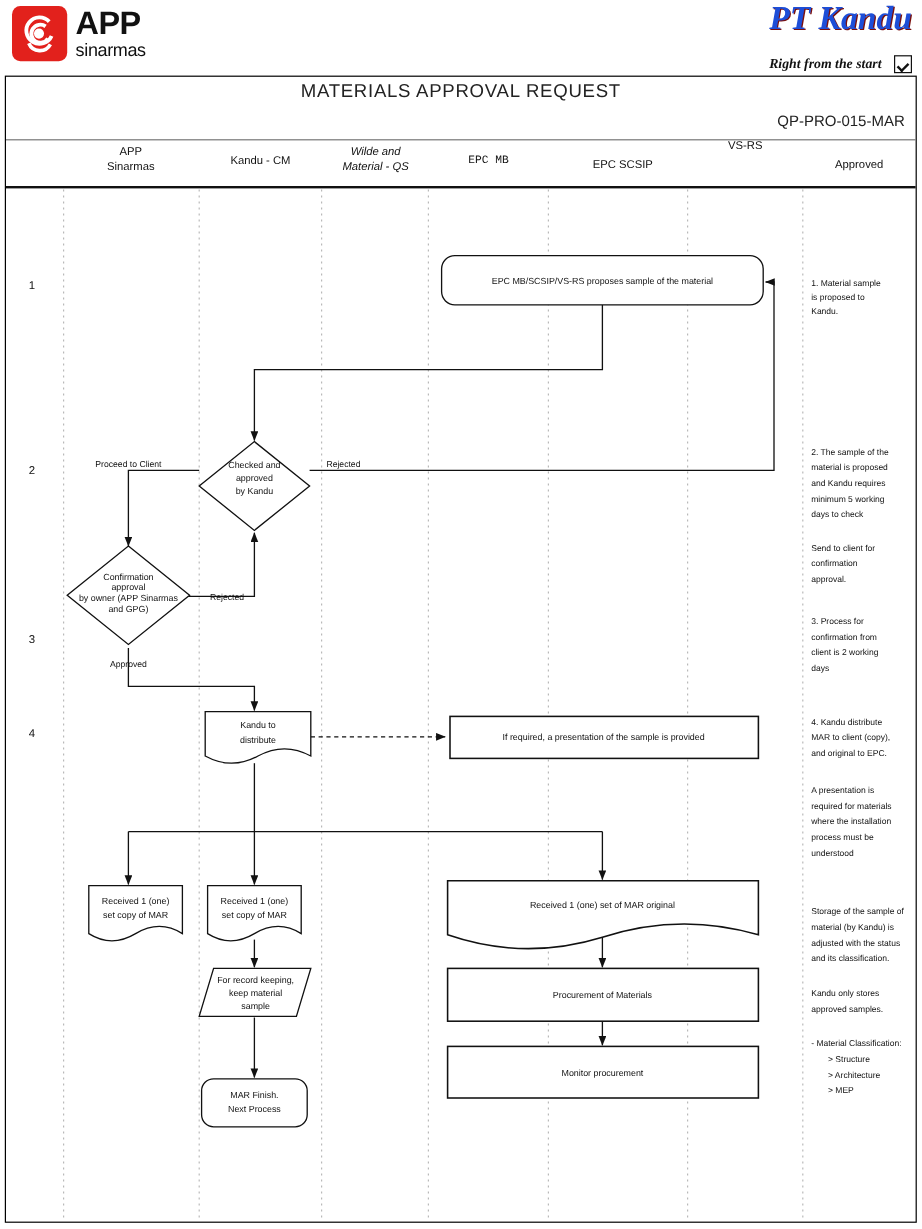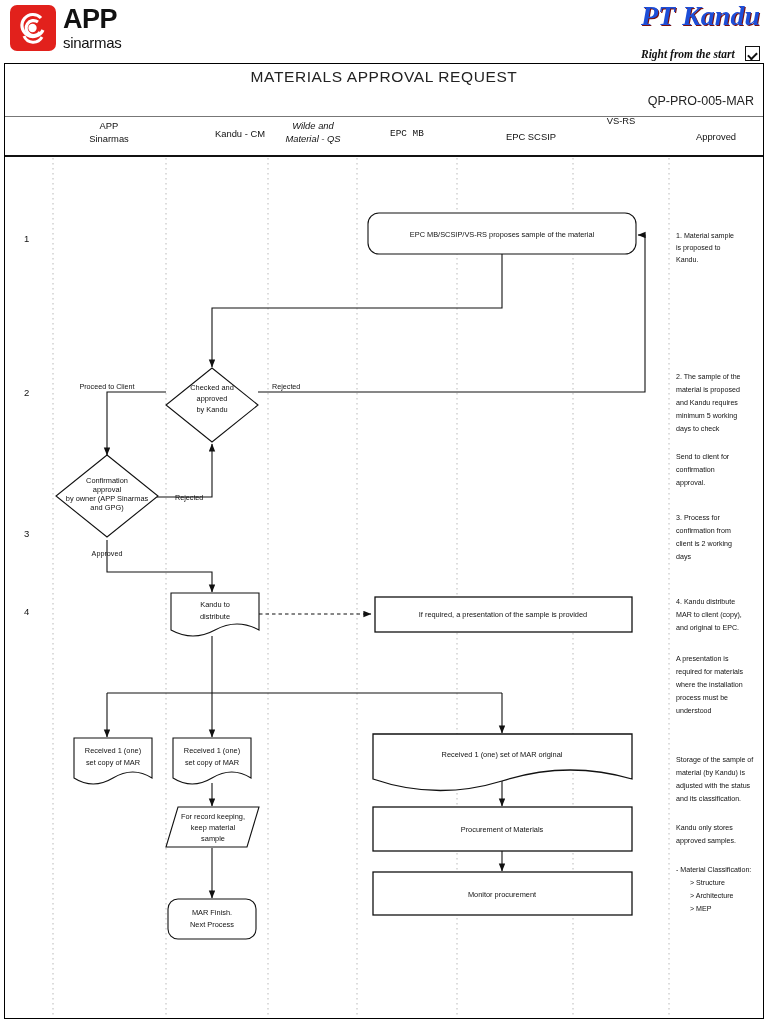--- a/index.html
+++ b/index.html
@@ -76,30 +76,30 @@
       <div class="kandu-t">PT Kandu</div>
       <div class="kandu-sub">
         <span class="txt">Right from the start</span>
         <span class="chk"></span>
       </div>
     </div>
   </div>
 
   <div class="sheet"></div>
   <div class="title">MATERIALS APPROVAL REQUEST</div>
-  <div class="doccode">QP-PRO-005-MAR</div>
+  <div class="doccode">QP-PRO-015-MAR</div>
   <div class="hdr-rule"></div>
   <div class="hdr-rule2"></div>
 
   <div class="colhead" style="left:7px;width:45px;"><span></span></div>
   <div class="colhead" style="left:56px;width:106px;"><span>APP</span><br><span>Sinarmas</span></div>
-  <div class="colhead" style="left:169px;width:96px;top:128px;text-align:right;"><span>Kandu - CM</span></div>
+  <div class="colhead" style="left:169px;width:96px;top:128px;"><span>Kandu - CM</span></div>
   <div class="colhead" style="left:271px;width:84px;font-style:italic;"><span>Wilde and</span><br><span>Material - QS</span></div>
   <div class="colhead" style="left:360px;width:94px;top:128px;font-family:Liberation Mono, monospace;"><span>EPC MB</span></div>
-  <div class="colhead" style="left:476px;width:110px;top:131px;"><span>EPC SCSIP</span></div>
+  <div class="colhead" style="left:464px;width:110px;top:131px;"><span>EPC SCSIP</span></div>
   <div class="colhead" style="left:576px;width:90px;top:115px;"><span>VS-RS</span></div>
   <div class="colhead" style="left:672px;width:88px;top:131px;"><span>Approved</span></div>
 
   <div class="rownum" style="left:24px;top:233px;">1</div>
   <div class="rownum" style="left:24px;top:387px;">2</div>
   <div class="rownum" style="left:24px;top:528px;">3</div>
   <div class="rownum" style="left:24px;top:606px;">4</div>
 
   <svg class="flow" viewBox="0 0 768 1024">
     <defs>

